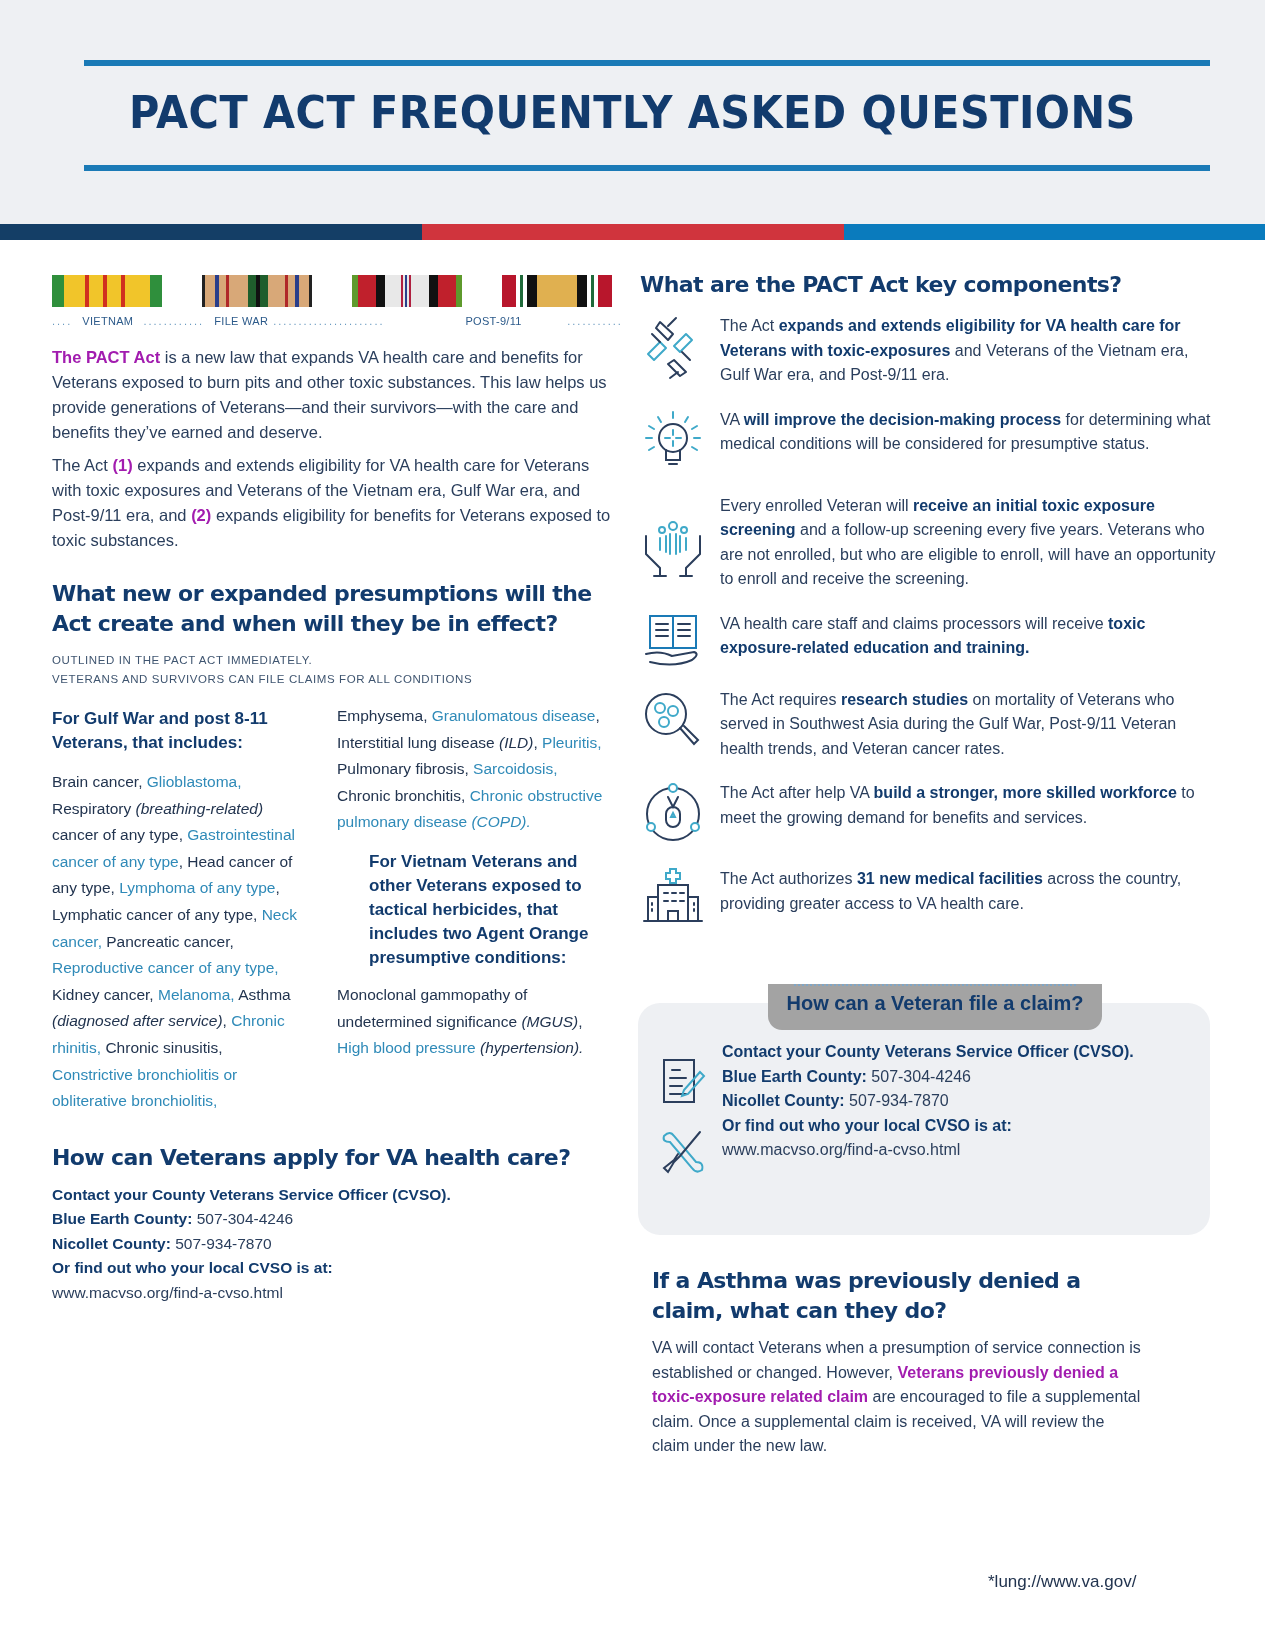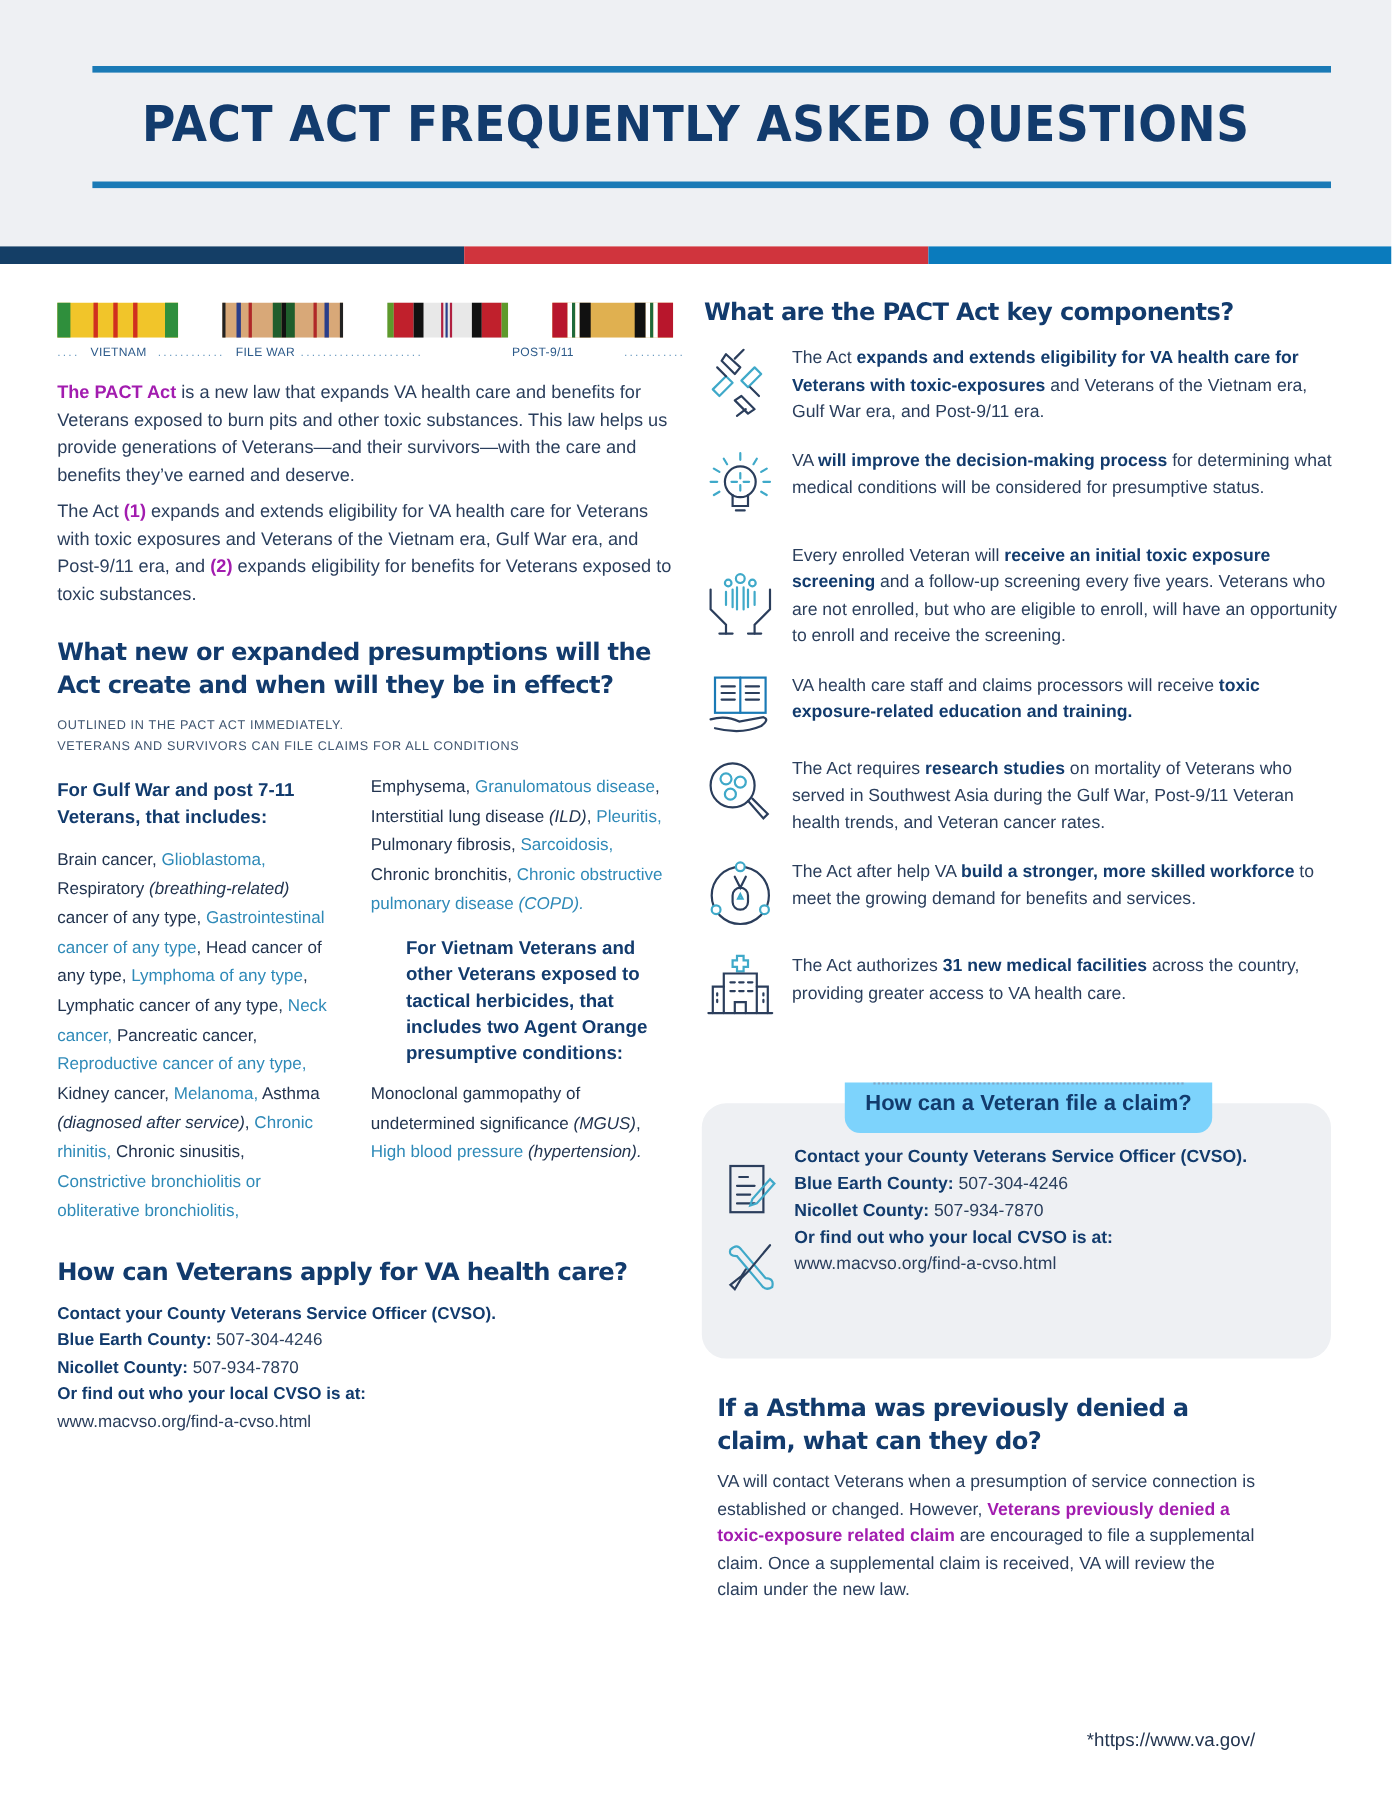--- a/index.html
+++ b/index.html
@@ -41,21 +41,21 @@
 
   .contact { font-size: 15.5px; line-height: 24.5px; color: #2a3e5c; margin-top: 10px; }
   .contact b { color: #123b6d; }
 
   .comp { display: flex; align-items: flex-start; margin-top: 20px; }
   .comp .ic { width: 80px; flex: 0 0 80px; display: flex; justify-content: flex-start; padding-left: 0; }
   .comp .txt { font-size: 16px; line-height: 24.5px; color: #2a3e5c; }
   .comp .txt b { color: #123b6d; }
 
   .claim-box { position: absolute; left: 638px; top: 1003px; width: 572px; height: 232px; background: #eef0f3; border-radius: 22px; }
-  .claim-tab { position: absolute; left: 768px; top: 984px; width: 334px; height: 46px; background: #7dd3fc; border-radius: 0 0 14px 14px; text-align: center; }
+  .claim-tab { position: absolute; left: 768px; top: 984px; width: 334px; height: 46px; background: #a3a3a3; border-radius: 0 0 14px 14px; text-align: center; }
   .claim-tab .dotline { position: absolute; left: 26px; top: 0px; width: 282px; border-top: 2px dotted #7fa6c6; }
   .claim-tab h4 { font-size: 20px; font-weight: 700; color: #123b6d; padding-top: 8px; }
   .claim-inner { position: absolute; left: 660px; top: 1040px; width: 540px; display: flex; }
   .claim-icons { width: 62px; display: flex; flex-direction: column; }
 
   .denied { position: absolute; left: 652px; top: 1266px; width: 580px; }
   .footer-src { position: absolute; left: 988px; top: 1572px; font-size: 17px; color: #22344f; }
 </style>
 </head>
 <body>
@@ -135,21 +135,21 @@
   </p>
 
   <h2 class="narrow" style="margin-top:26px; font-size:22px; width:560px;">What new or expanded presumptions will the Act create and when will they be in effect?</h2>
   <div class="caps-note">
     <div>OUTLINED IN THE PACT ACT IMMEDIATELY.</div>
     <div>VETERANS AND SURVIVORS CAN FILE CLAIMS FOR ALL CONDITIONS</div>
   </div>
 
   <div class="two-col">
     <div class="sub">
-      <h3>For Gulf War and post 7-11 Veterans, that includes:</h3>
+      <h3>For Gulf War and post 8-11 Veterans, that includes:</h3>
       <div class="cond" id="gw-list" style="margin-top:14px;"><span>Brain cancer, </span><span class="hl">Glioblastoma, </span><span>Respiratory </span><span style="font-style: italic;">(breathing-related)</span><span> cancer of any type, </span><span class="hl">Gastrointestinal cancer of any type</span><span>, Head cancer of any type, </span><span class="hl">Lymphoma of any type</span><span>, Lymphatic cancer of any type, </span><span class="hl">Neck cancer, </span><span>Pancreatic cancer, </span><span class="hl">Reproductive cancer of any type, </span><span>Kidney cancer, </span><span class="hl">Melanoma, </span><span>Asthma </span><span style="font-style: italic;">(diagnosed after service)</span><span>, </span><span class="hl">Chronic rhinitis, </span><span>Chronic sinusitis, </span><span class="hl">Constrictive bronchiolitis or obliterative bronchiolitis,</span></div>
     </div>
     <div class="sub2">
       <div class="cond" id="gw-list2" style="margin-top:-4px;"><span>Emphysema, </span><span class="hl">Granulomatous disease</span><span>, Interstitial lung disease </span><span style="font-style: italic;">(ILD)</span><span>, </span><span class="hl">Pleuritis, </span><span>Pulmonary fibrosis, </span><span class="hl">Sarcoidosis, </span><span>Chronic bronchitis, </span><span class="hl">Chronic obstructive pulmonary disease </span><span class="hl" style="font-style: italic;">(COPD).</span></div>
       <h3 style="margin-top:14px;margin-left:32px;">For Vietnam Veterans and other Veterans exposed to tactical herbicides, that includes two Agent Orange presumptive conditions:</h3>
       <div class="cond" id="vn-list" style="margin-top:12px;"><span>Monoclonal gammopathy of undetermined significance </span><span style="font-style: italic;">(MGUS)</span><span>, </span><span class="hl">High blood pressure </span><span style="font-style: italic;">(hypertension).</span></div>
     </div>
   </div>
 
   <h2 class="narrow" style="margin-top:28px; font-size:22px;">How can Veterans apply for VA health care?</h2>
@@ -285,13 +285,13 @@
   </div>
 </div>
 
 <div class="denied">
   <h2 class="narrow" style="font-size:22px; width:500px;">If a Asthma was previously denied a claim, what can they do?</h2>
   <p class="body" style="margin-top:10px; font-size:16px; line-height:24.5px; width:490px;">
     <span>VA will contact Veterans when a presumption of service connection is established or changed. However, </span><b>Veterans previously denied a toxic-exposure related claim</b><span> are encouraged to file a supplemental claim. Once a supplemental claim is received, VA will review the claim under the new law.</span>
   </p>
 </div>
 
-<div class="footer-src">*https://www.va.gov/</div>
+<div class="footer-src">*lung://www.va.gov/</div>
 
 </body></html>

